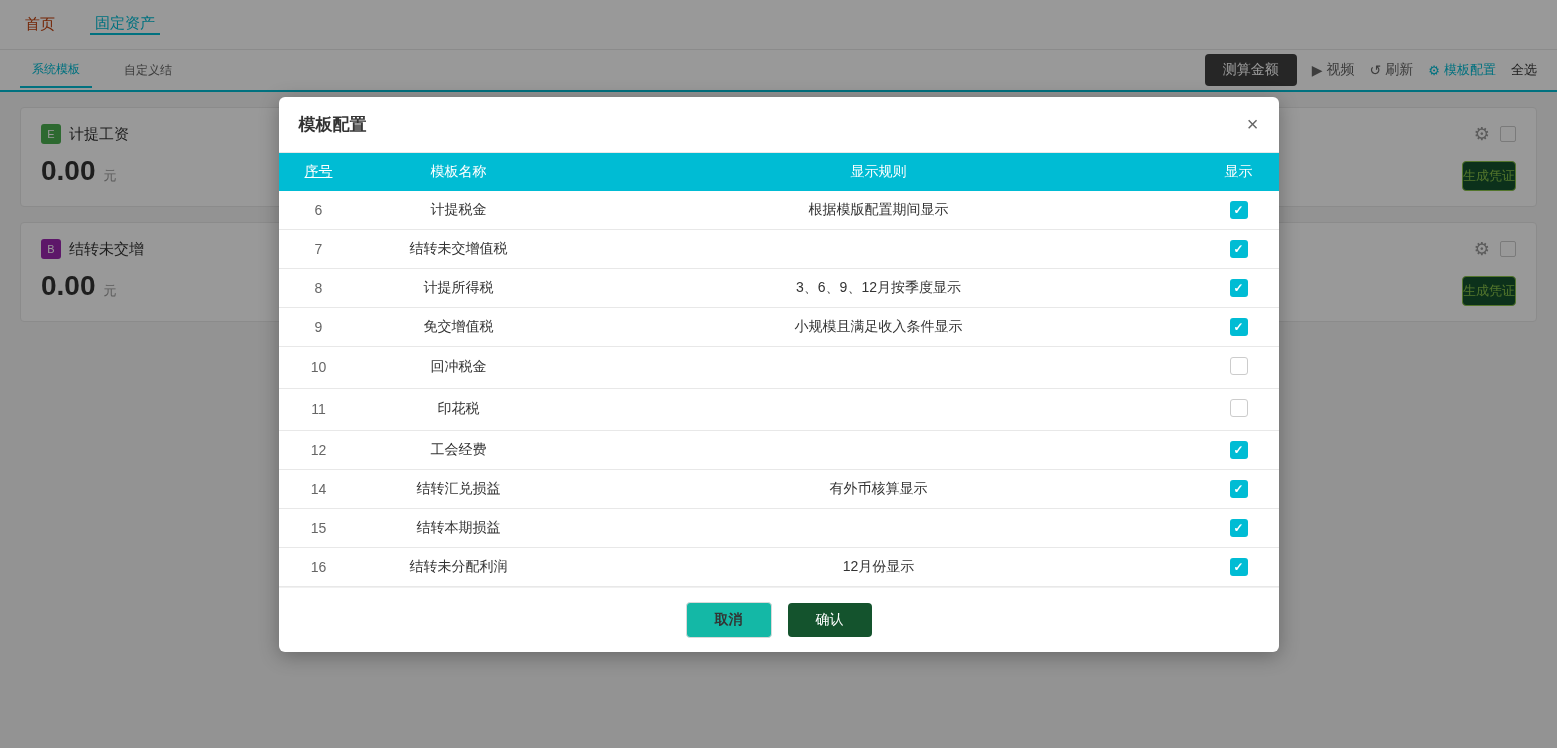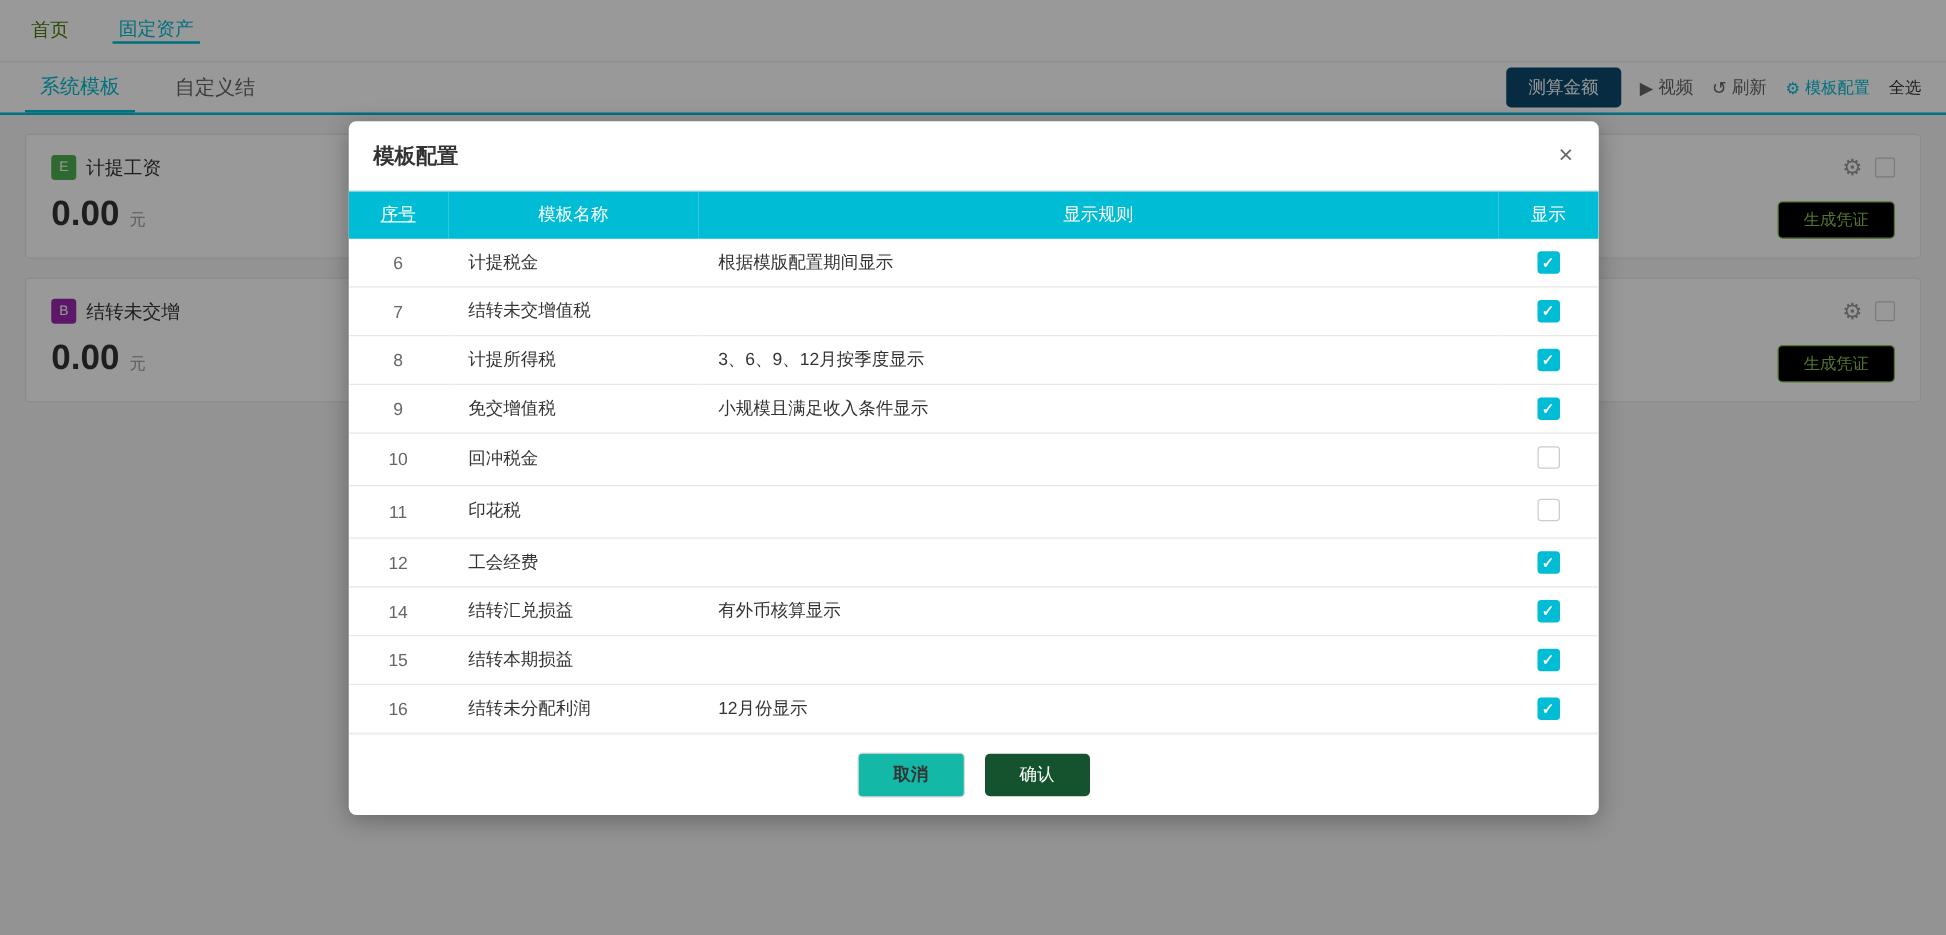--- a/index.html
+++ b/index.html
@@ -26,21 +26,21 @@
     .top-nav {
       background: #fff;
       height: 50px;
       display: flex;
       align-items: center;
       padding: 0 20px;
       border-bottom: 1px solid #e8e8e8;
       gap: 30px;
     }
     .top-nav-item {
-      color: #4d7c0f;
+      color: #c2410c;
       font-size: 15px;
       cursor: pointer;
       padding: 0 5px;
     }
     .top-nav-item.active {
       color: #00bcd4;
       border-bottom: 2px solid #00bcd4;
     }
 
     
@@ -50,36 +50,36 @@
       display: flex;
       align-items: center;
       padding: 0 20px;
       gap: 20px;
       border-bottom: 2px solid #00bcd4;
     }
     .sub-nav-tab {
       color: #666;
       cursor: pointer;
       padding: 8px 12px;
-      font-size: 16px;
+      font-size: 12px;
     }
     .sub-nav-tab.active {
       color: #00bcd4;
       border-bottom: 2px solid #00bcd4;
     }
 
     
     .right-toolbar {
       margin-left: auto;
       display: flex;
       align-items: center;
       gap: 15px;
     }
     .btn-calc {
-      background: #0c4a6e;
+      background: #404040;
       color: #fff;
       border: none;
       padding: 7px 18px;
       border-radius: 4px;
       cursor: pointer;
       font-size: 14px;
     }
     .btn-video {
       color: #666;
       cursor: pointer;
@@ -144,22 +144,22 @@
       gap: 10px;
     }
     .gear-icon {
       color: #999;
       cursor: pointer;
       font-size: 18px;
     }
     .btn-generate {
       border: 1px solid #8bc34a;
       color: #8bc34a;
-      background: #000000;
-      padding: 5px 20px;
+      background: #14532d;
+      padding: 5px 0;
       border-radius: 4px;
       cursor: pointer;
       font-size: 13px;
     }
     .checkbox-empty {
       width: 16px;
       height: 16px;
       border: 1px solid #ccc;
       border-radius: 2px;
     }
@@ -252,20 +252,21 @@
       width: 80px;
       text-align: center;
     }
     .modal-table tbody tr {
       border-bottom: 1px solid #e8e8e8;
     }
     .modal-table tbody td {
       padding: 10px 16px;
       color: #333;
       font-size: 14px;
+      text-align: center;
     }
     .modal-table tbody td:first-child {
       text-align: center;
       color: #666;
     }
     .modal-table tbody td:last-child {
       text-align: center;
     }
 
     

